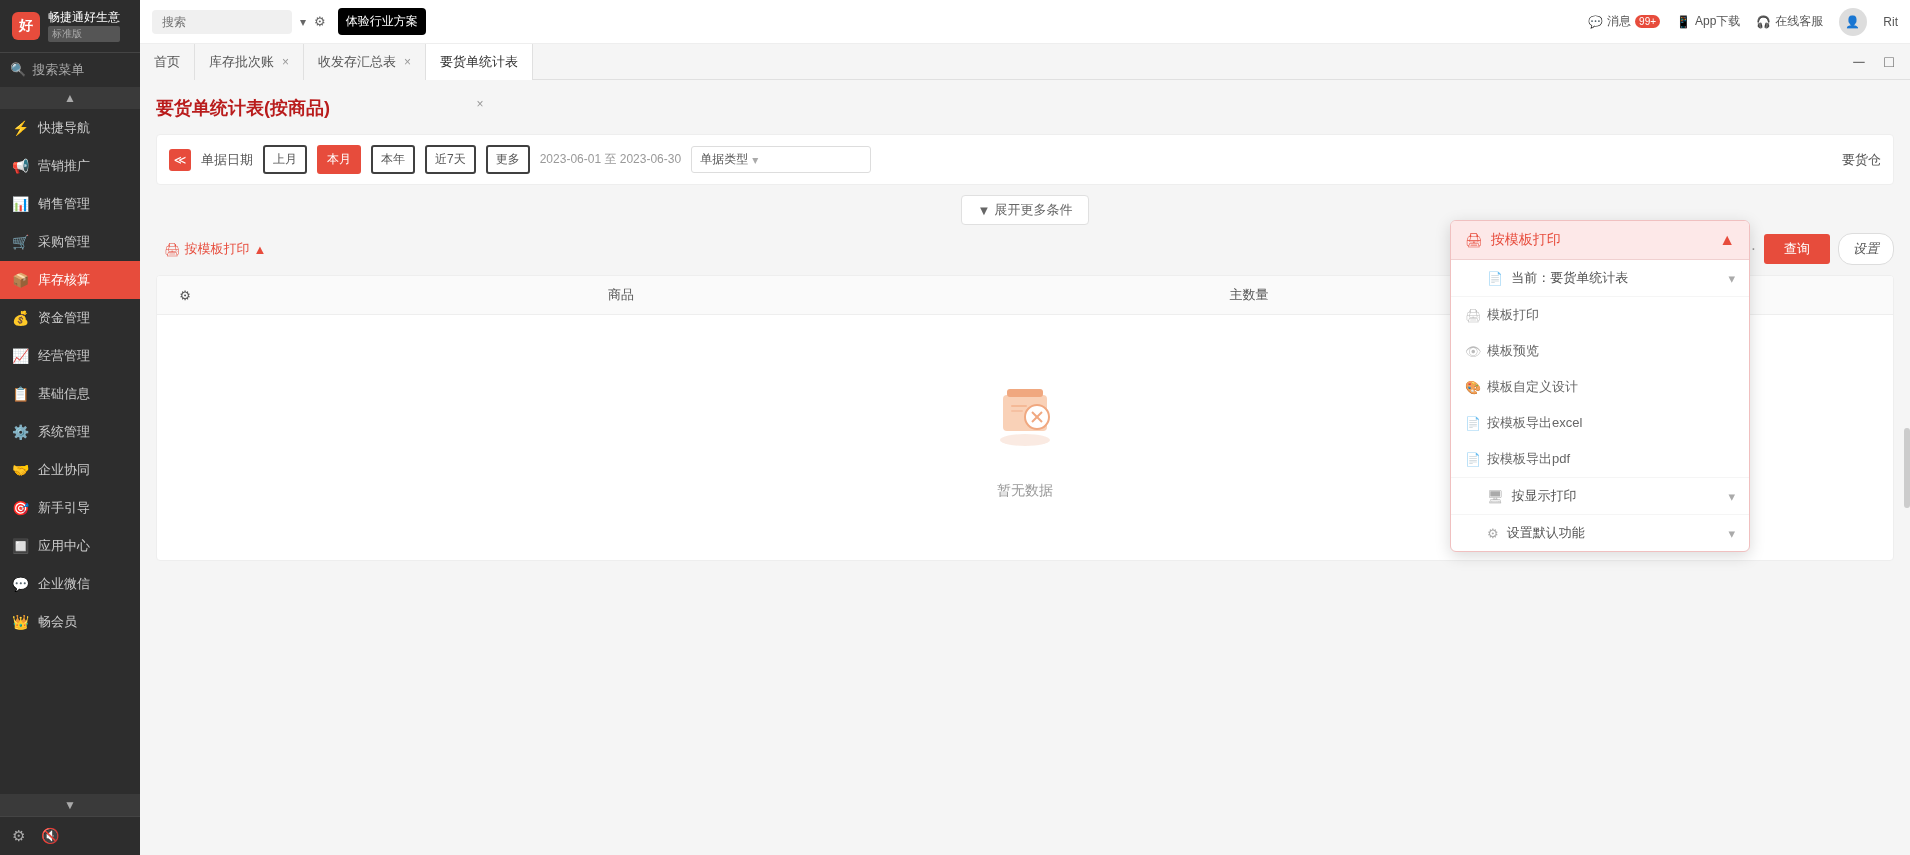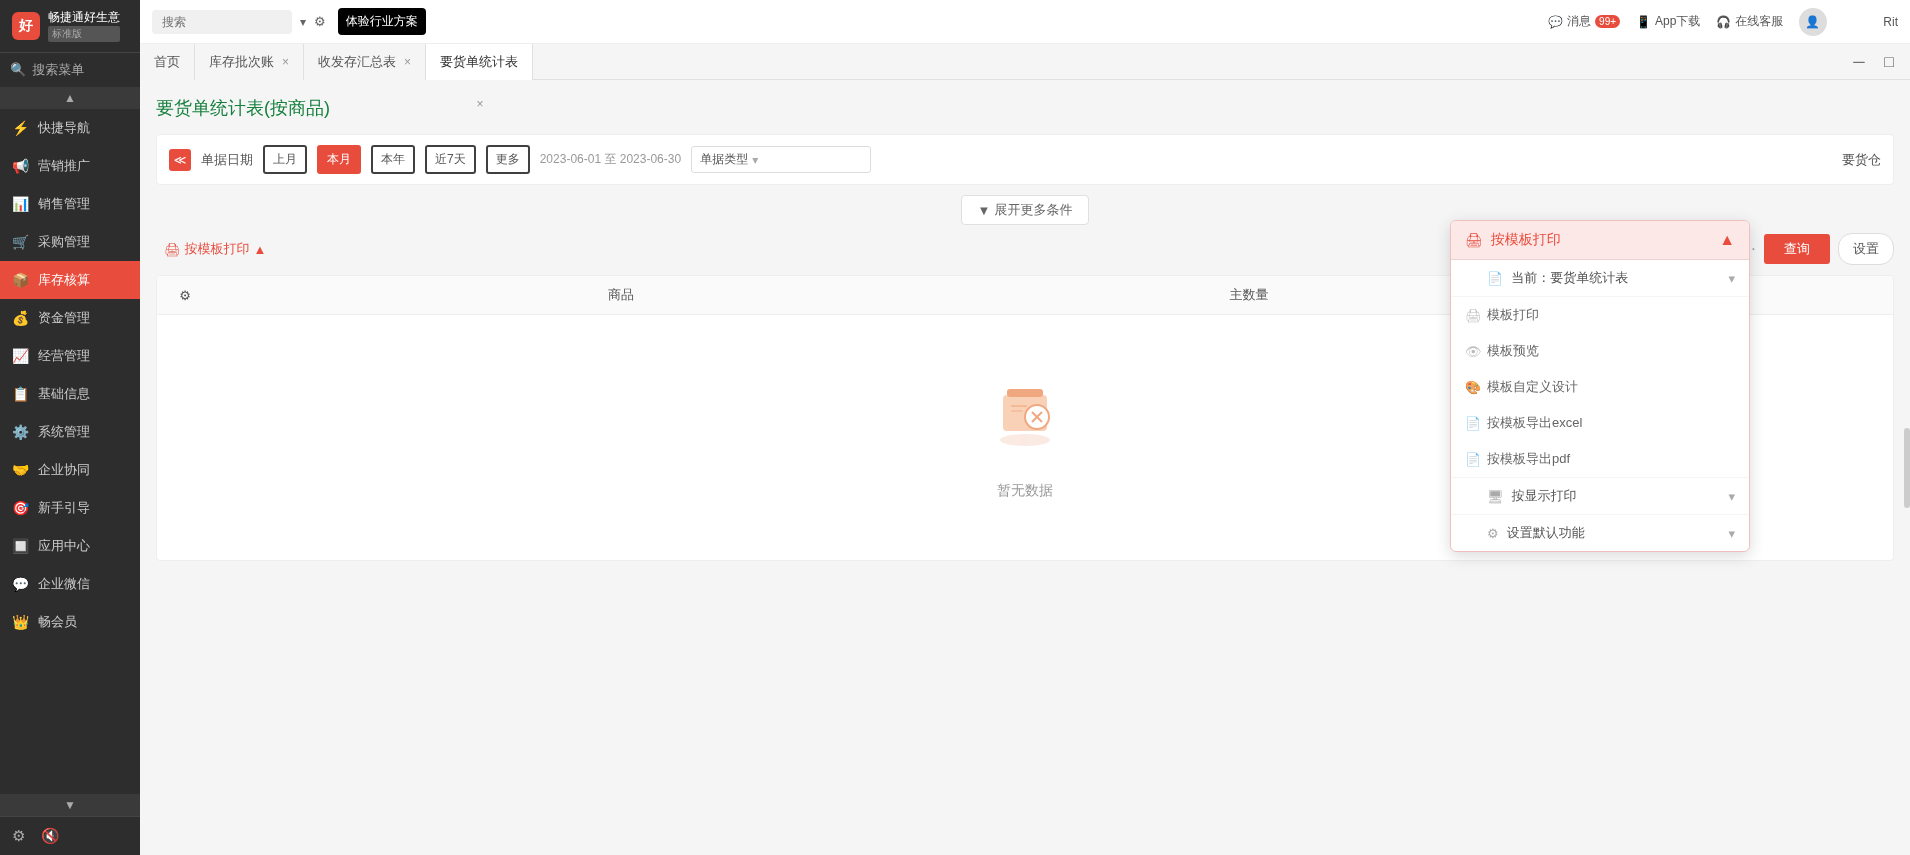--- a/index.html
+++ b/index.html
@@ -99,21 +99,21 @@
     .badge {
       background: #e74c3c; color: #fff;
       font-size: 10px; padding: 1px 4px;
       border-radius: 8px; min-width: 18px; text-align: center;
     }
     .avatar {
       width: 28px; height: 28px; border-radius: 50%;
       background: #ddd; display: flex; align-items: center; justify-content: center;
       color: #999; font-size: 12px;
     }
-    .username { font-size: 12px; color: #555; margin-left: 40px; }
+    .username { font-size: 12px; color: #555; }
 
     
     .tabs {
       background: #f5f5f5;
       display: flex; align-items: center;
       padding: 0 0;
       border-bottom: 1px solid #e0e0e0;
       flex-shrink: 0;
       height: 36px;
     }
@@ -134,21 +134,21 @@
       cursor: pointer; font-size: 16px; color: #666;
       display: flex; align-items: center; justify-content: center;
     }
 
     
     .content {
       flex: 1; overflow: auto; padding: 16px;
       position: relative;
     }
     .page-title {
-      font-size: 18px; font-weight: 400; color: #15803d; margin-bottom: 14px;
+      font-size: 18px; font-weight: 700; color: #b91c1c; margin-bottom: 14px;
     }
 
     
     .filter-bar {
       background: #fff; border: 1px solid #eee; border-radius: 4px;
       padding: 10px 12px; margin-bottom: 10px;
     }
     .filter-row {
       display: flex; align-items: center; gap: 10px; flex-wrap: wrap;
     }
@@ -446,21 +446,21 @@
 
     <div class="top-toolbar">
       <button class="toolbar-btn">
         <span>🖨</span>
         <span>按模板打印</span>
         <span style="color:#e74c3c;">▲</span>
       </button>
       <div style="margin-left:auto; display:flex; gap:8px; align-items:center;">
         <button class="toolbar-more">···</button>
         <button style="background:#e74c3c;color:#fff;border:none;border-radius:3px;padding:6px 20px;font-size:13px;cursor:pointer;">查询</button>
-        <button style="background:#fff;color:#555;border:1px solid #ddd;border-radius:14px;padding:6px 14px;font-size:13px;cursor:pointer;">设置</button>
+        <button style="background:#fff;color:#555;border:1px solid #ddd;border-radius:14px;padding:6px 14px;font-size:13px;cursor:pointer;font-style:italic;">设置</button>
       </div>
     </div>
 
     <div class="data-table">
       <div class="table-header">
         <div class="th settings-col">⚙</div>
         <div class="th wide">商品</div>
         <div class="th">主数量</div>
         <div class="th">零售金额</div>
       </div>

